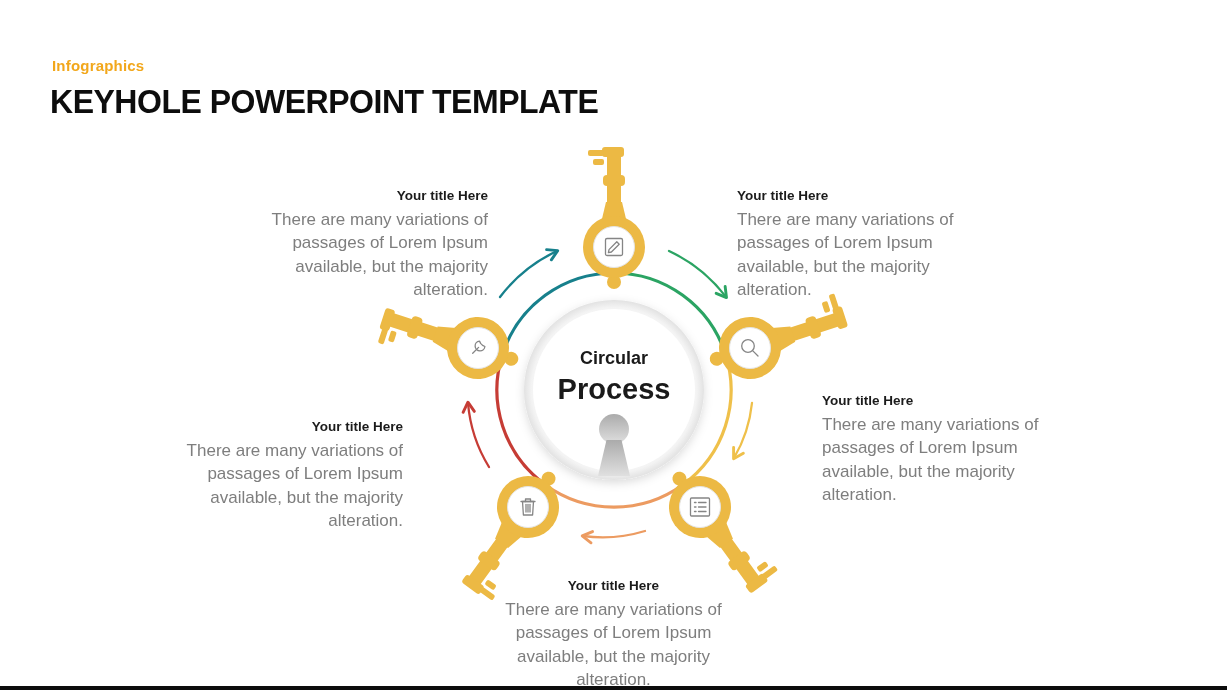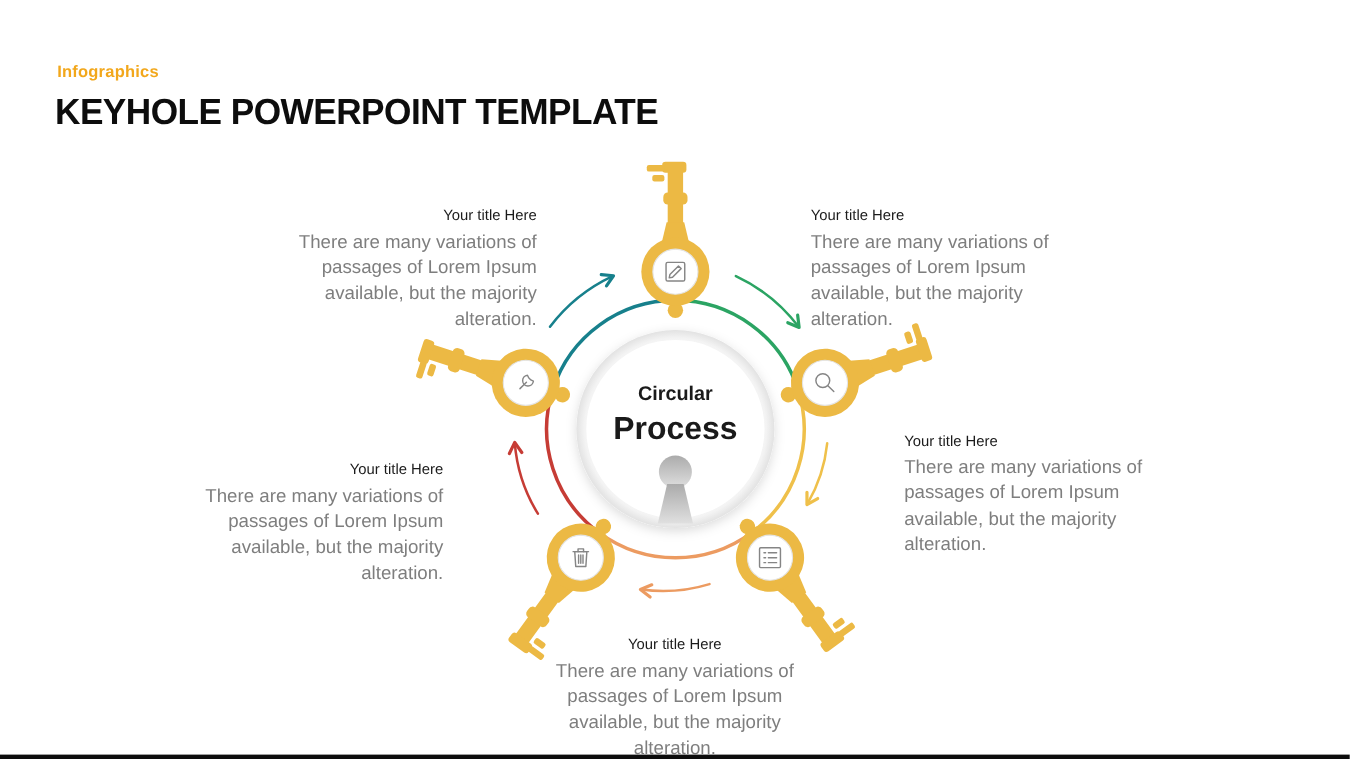--- a/index.html
+++ b/index.html
@@ -10,21 +10,21 @@
   .eyebrow {
     position:absolute; left:52px; top:57px;
     font-size:15px; font-weight:700; color:#F2A71B; letter-spacing:.2px;
   }
   .main-title {
     position:absolute; left:50px; top:83px;
     font-size:33px; font-weight:800; color:#0d0d0d; letter-spacing:-0.5px;
     transform:scaleX(.97); transform-origin:left;
   }
   .block { position:absolute; width:225px; }
-  .block .bt { font-size:13.5px; font-weight:400; color:#1b1b1b; margin:0 0 5px 0; }
+  .block .bt { font-size:13.5px; font-weight:700; color:#1b1b1b; margin:0 0 5px 0; }
   .block .bd { font-size:17px; color:#7e7e7e; line-height:1.37; margin:0; }
   #b-tl { left:263px; top:188px; text-align:right; }
   #b-tr { left:737px; top:188px; text-align:left; }
   #b-r  { left:822px; top:393px; text-align:left; }
   #b-l  { left:178px; top:419px; text-align:right; }
   #b-b  { left:501px; top:578px; text-align:center; }
   svg.diagram { position:absolute; left:0; top:0; }
   .ic { fill:none; stroke:#858585; stroke-width:1.3; stroke-linejoin:round; stroke-linecap:round; }
   .ringseg { fill:none; stroke-width:3.2; stroke-linecap:round; }
   .flowarrow { fill:none; stroke-width:2.3; stroke-linecap:round; }

